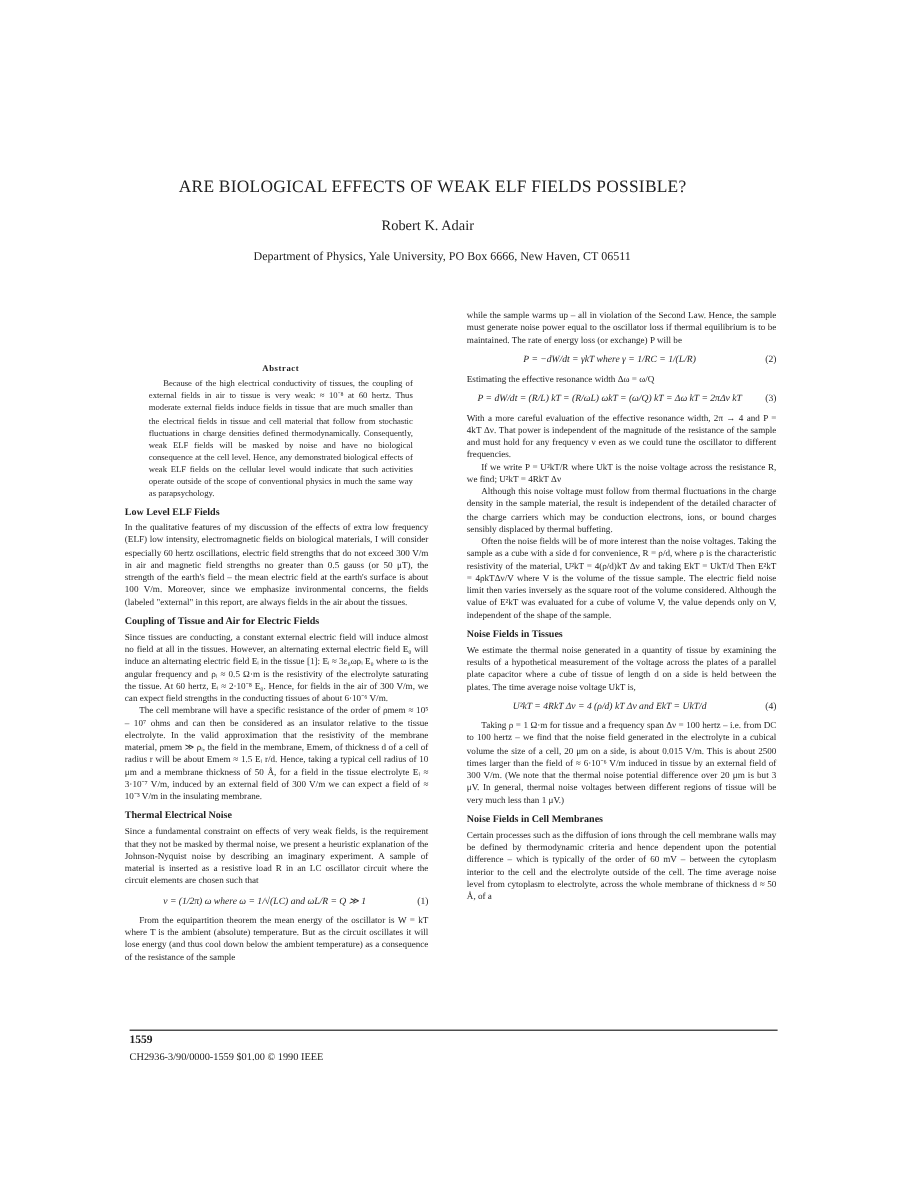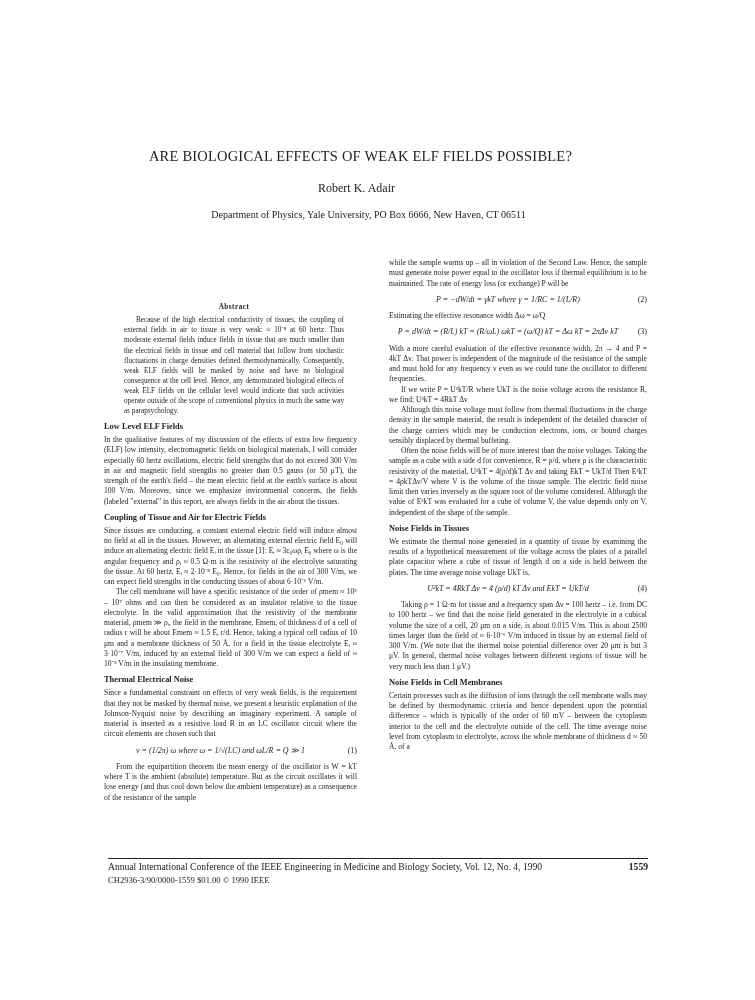--- a/index.html
+++ b/index.html
@@ -84,16 +84,15 @@
     <span class="num">(4)</span>
   </div>
   <p class="para indent">Taking ρ = 1 Ω·m for tissue and a frequency span Δν = 100 hertz – i.e. from DC to 100 hertz – we find that the noise field generated in the electrolyte in a cubical volume the size of a cell, 20 μm on a side, is about 0.015 V/m. This is about 2500 times larger than the field of ≈ 6·10⁻⁶ V/m induced in tissue by an external field of 300 V/m. (We note that the thermal noise potential difference over 20 μm is but 3 μV. In general, thermal noise voltages between different regions of tissue will be very much less than 1 μV.)</p>
 
   <div class="section-head">Noise Fields in Cell Membranes</div>
   <p class="para">Certain processes such as the diffusion of ions through the cell membrane walls may be defined by thermodynamic criteria and hence dependent upon the potential difference – which is typically of the order of 60 mV – between the cytoplasm interior to the cell and the electrolyte outside of the cell. The time average noise level from cytoplasm to electrolyte, across the whole membrane of thickness d ≈ 50 Å, of a</p>
 </div>
 
 <div class="footer-rule"></div>
 <div class="footer-line1">
-  <span>Annual International Conference of the IEEE Engineering in Medicine and Biology Society, Vol. 12, No. 4, 1990</span>
   <span class="footer-page">1559</span>
 </div>
 <div class="footer-line2">CH2936-3/90/0000-1559 $01.00 © 1990 IEEE</div>
 
 </body></html>

